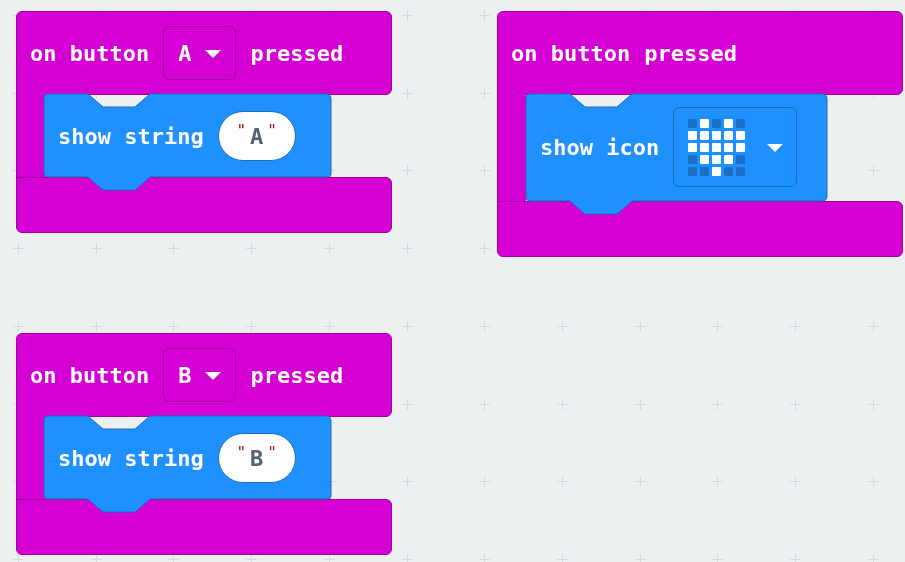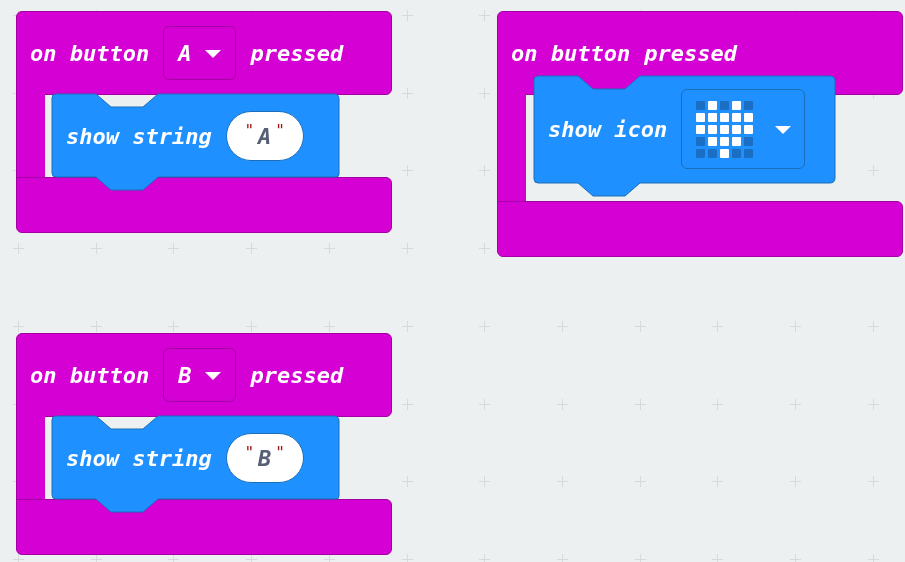--- a/index.html
+++ b/index.html
@@ -3,31 +3,31 @@
 <meta charset="utf-8">
 <style>
   html,body{margin:0;padding:0;}
   body{width:905px;height:562px;overflow:hidden;background:#ecf0f1;position:relative;
        font-family:"DejaVu Sans Mono","Liberation Mono",monospace;}
   .grid{position:absolute;inset:0;}
   .cross{position:absolute;width:11px;height:11px;}
   .cross:before{content:"";position:absolute;left:5px;top:0;width:1px;height:11px;background:#d6dadc;}
   .cross:after{content:"";position:absolute;top:5px;left:0;height:1px;width:11px;background:#d6dadc;}
 
-  .event{position:absolute;font-style:italic;}
+  .event{position:absolute;}
   .hat{position:absolute;left:0;top:0;background:#d400d4;border:1px solid #a300a3;border-radius:6px;box-sizing:border-box;}
   .arm{position:absolute;left:0;background:#d400d4;border-left:1px solid #a300a3;}
   .foot{position:absolute;left:0;background:#d400d4;border:1px solid #a300a3;border-radius:0 6px 6px 6px;box-sizing:border-box;}
   .hatrow{position:absolute;left:14px;top:0;height:84px;display:flex;align-items:center;gap:14px;
           color:#fff;font-weight:bold;font-size:22px;white-space:nowrap;}
   .dd{height:54px;border:1px solid #a300a3;border-radius:6px;display:flex;align-items:center;gap:14px;
       padding:0 14px 0 14px;box-sizing:border-box;}
   .caret{width:0;height:0;border-left:8px solid transparent;border-right:8px solid transparent;border-top:8px solid #fff;margin-top:2px;}
 
-  .stmt{position:absolute;margin-left:8px;}
+  .stmt{position:absolute;}
   .stmt svg{position:absolute;left:0;top:0;}
   .stmtrow{position:absolute;left:15px;display:flex;align-items:center;gap:14px;color:#fff;font-weight:bold;font-size:22px;white-space:nowrap;}
   .strpill{height:50px;min-width:78px;background:#fff;border:1px solid #1a6fb8;border-radius:25px;box-sizing:border-box;
            display:flex;align-items:center;justify-content:center;font-size:22px;color:#575e75;padding:0 12px;}
   .q{color:#a31515;font-size:16px;position:relative;top:-6px;font-weight:normal;}
   .iconbox{width:124px;height:80px;border:1px solid #1a6fb8;border-radius:6px;box-sizing:border-box;display:flex;align-items:center;padding-left:14px;gap:22px;}
   .led-grid{display:grid;grid-template-columns:repeat(5,9px);grid-template-rows:repeat(5,9px);gap:3px;}
   .led{width:9px;height:9px;border-radius:1px;background:#1a6fc4;}
   .led.on{background:#fff;}
 </style>
@@ -161,21 +161,21 @@
 </div>
 
 <div class="event" style="left:497px;top:11px;width:406px;height:246px;">
   <div class="hat" style="width:406px;height:84px;border-radius:6px 6px 6px 0;"></div>
   <div class="arm" style="top:80px;width:28px;height:115px;"></div>
   <div class="foot" style="top:190px;width:406px;height:56px;"></div>
   <div class="hatrow">
     <span>on button</span>
     <span>pressed</span>
   </div>
-  <div class="stmt" style="left:28px;top:64px;width:304px;height:124px;">
+  <div class="stmt" style="left:28px;top:82px;width:304px;height:124px;">
     <svg width="304" height="124">
       <path d="M5,1 H45 L60,14 H92 L107,1 H297 Q302,1 302,6 V103 Q302,108 297,108 H107 L92,121 H60 L45,108 H5 Q1,108 1,104 V5 Q1,1 5,1 Z" fill="#1e90ff" stroke="#1a6fb8" stroke-width="1"></path>
     </svg>
     <div class="stmtrow" style="top:14px;height:80px;">
       <span>show icon</span>
       <div class="iconbox">
         <div class="led-grid" id="ledgrid">
             <div class="led"></div>
             <div class="led on"></div>
             <div class="led"></div>

